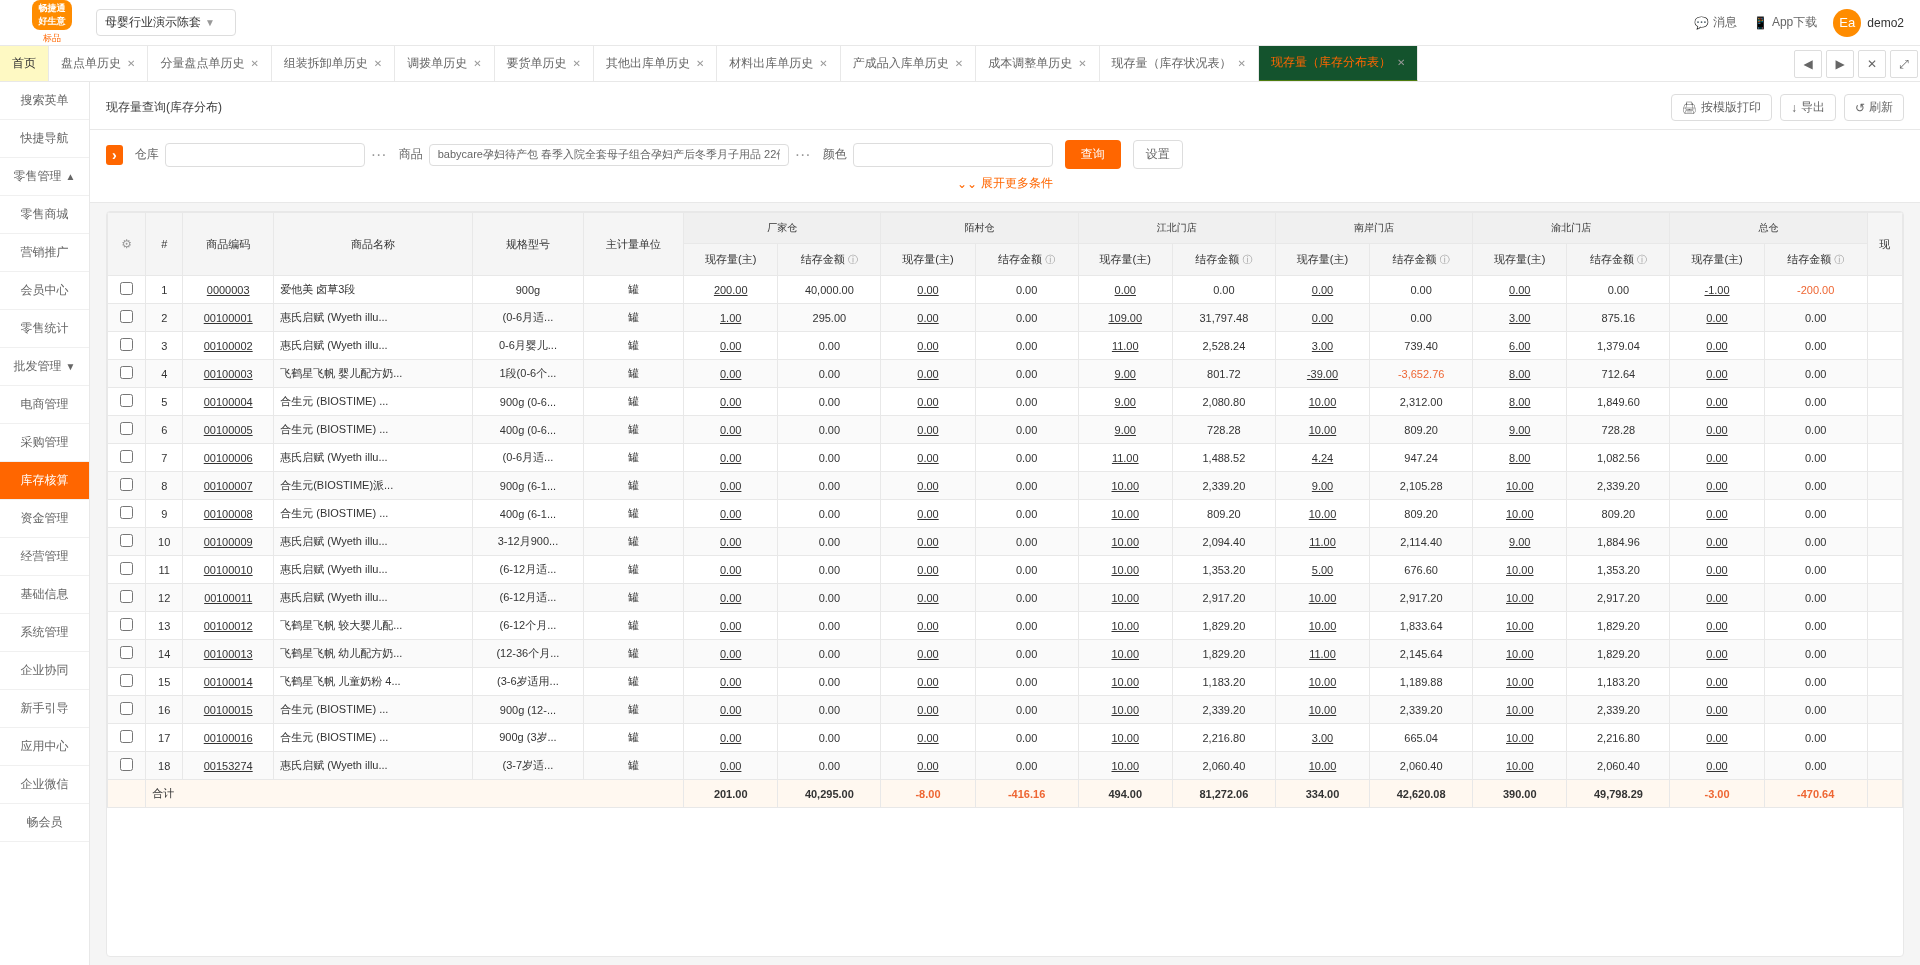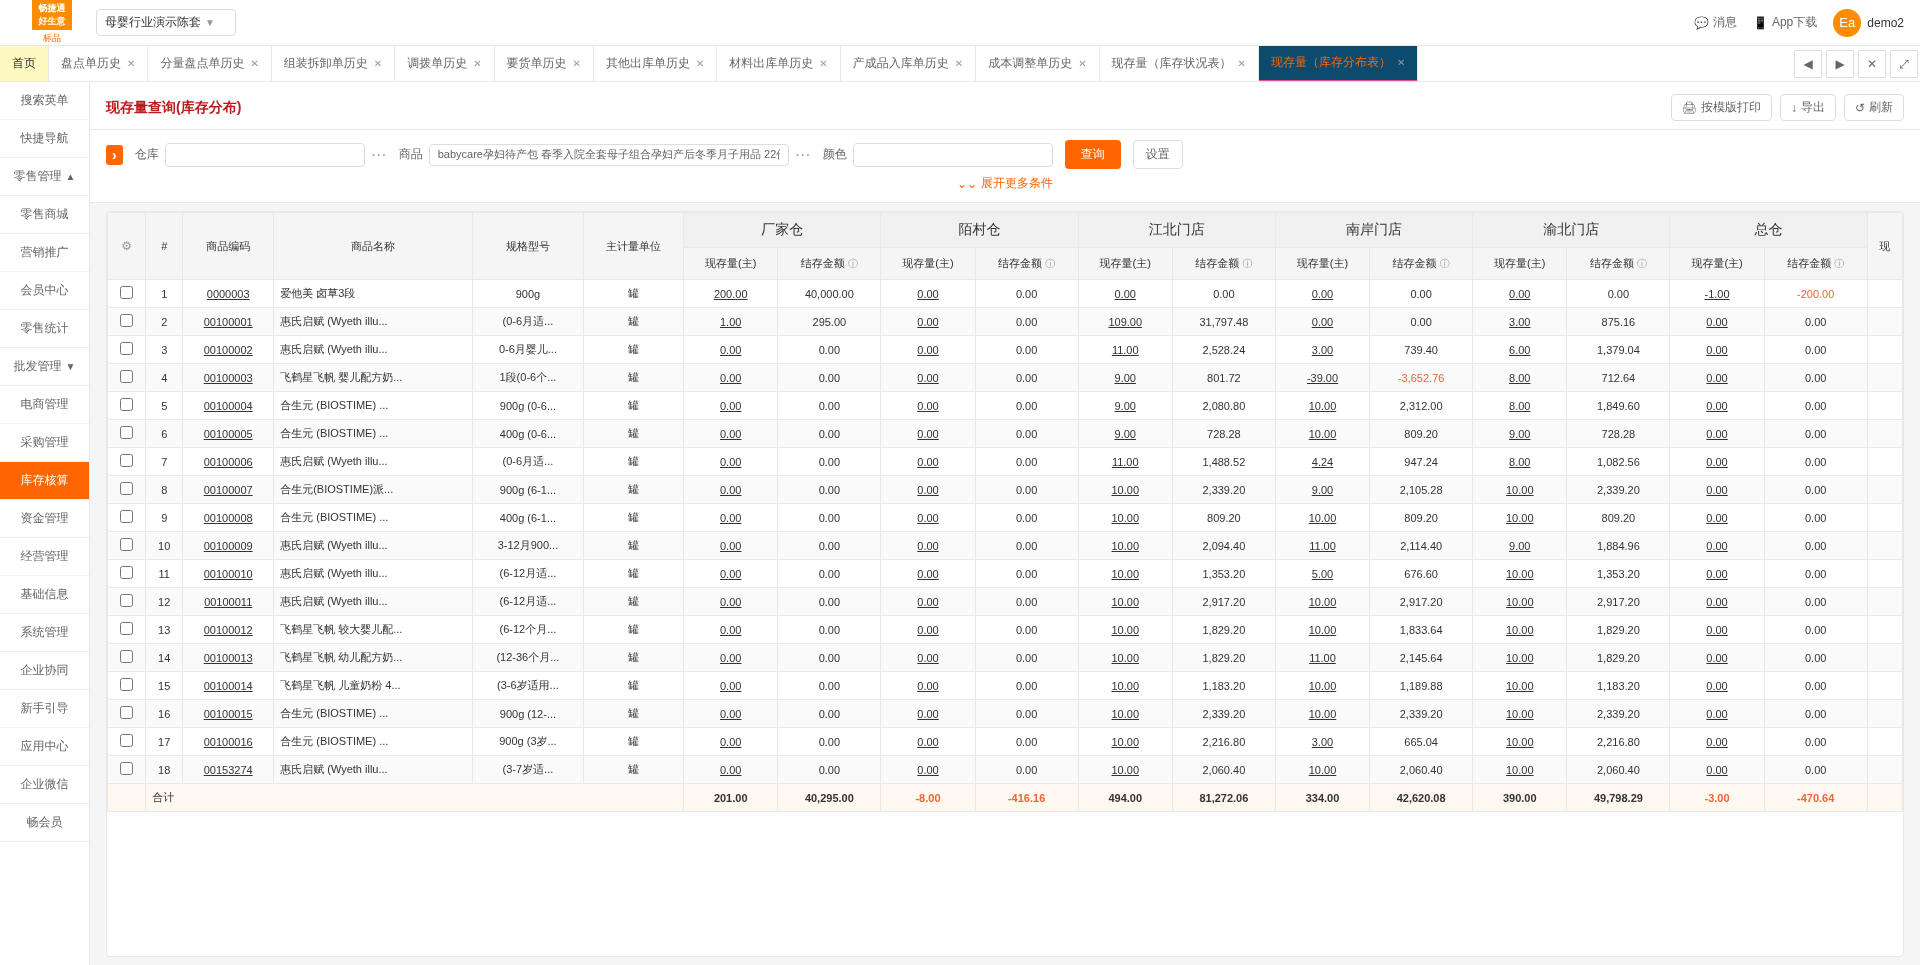--- a/index.html
+++ b/index.html
@@ -2,53 +2,53 @@
 <html><head>
   <meta charset="utf-8">
   <style>
     * { margin: 0; padding: 0; box-sizing: border-box; }
     body { font-family: "Microsoft YaHei", "PingFang SC", sans-serif; font-size: 12px; background: #f5f5f5; color: #333; overflow: hidden; }
 
     
     .top-bar { height: 46px; background: #fff; display: flex; align-items: center; padding: 0 16px; border-bottom: 1px solid #e8e8e8; justify-content: space-between; }
     .top-bar-left { display: flex; align-items: center; gap: 8px; }
     .logo-area { display: flex; flex-direction: column; align-items: center; width: 72px; }
-    .logo-img { width: 40px; height: 30px; background: #ff8c00; border-radius: 0; display: flex; align-items: center; justify-content: center; color: #fff; font-size: 10px; font-weight: bold; }
+    .logo-img { width: 40px; height: 30px; background: #ff8c00; border-radius: 8px; display: flex; align-items: center; justify-content: center; color: #fff; font-size: 10px; font-weight: bold; }
     .logo-text { font-size: 9px; color: #ff6600; margin-top: 2px; }
     .store-selector { display: flex; align-items: center; gap: 4px; background: #fff; border: 1px solid #ddd; border-radius: 4px; padding: 4px 8px; cursor: pointer; font-size: 12px; color: #333; min-width: 140px; }
     .store-selector .arrow { color: #999; font-size: 10px; }
     .top-bar-right { display: flex; align-items: center; gap: 16px; }
     .top-bar-action { display: flex; align-items: center; gap: 4px; cursor: pointer; color: #666; font-size: 12px; }
     .user-avatar { width: 28px; height: 28px; border-radius: 50%; background: #ff8c00; display: flex; align-items: center; justify-content: center; color: #fff; font-size: 13px; }
 
     
     .nav-tabs { height: 36px; background: #fff; display: flex; align-items: center; border-bottom: 1px solid #e8e8e8; overflow: hidden; position: relative; }
     .nav-tab { display: flex; align-items: center; padding: 0 12px; height: 36px; cursor: pointer; white-space: nowrap; font-size: 12px; color: #666; border-right: 1px solid #e8e8e8; position: relative; gap: 6px; flex-shrink: 0; }
     .nav-tab.home { background: #fef9c3; color: #333; }
-    .nav-tab.active { background: #0c4a6e; color: #ff6600; border-bottom: 2px solid #ec4899; }
+    .nav-tab.active { background: #14532d; color: #ff6600; border-bottom: 2px solid #4d7c0f; }
     .nav-tab .close-btn { color: #999; font-size: 10px; cursor: pointer; }
     .nav-controls { display: flex; align-items: center; margin-left: auto; flex-shrink: 0; }
     .nav-ctrl-btn { width: 28px; height: 28px; display: flex; align-items: center; justify-content: center; cursor: pointer; color: #666; border: 1px solid #ddd; margin: 0 2px; background: #fff; border-radius: 2px; }
 
     
     .main-layout { display: flex; height: calc(100vh - 82px); }
 
     
     .sidebar { width: 90px; background: #fff; border-right: 1px solid #e8e8e8; display: flex; flex-direction: column; flex-shrink: 0; overflow-y: auto; font-family: Liberation Serif, serif; }
     .sidebar-item { padding: 10px 6px; text-align: center; cursor: pointer; color: #666; font-size: 12px; border-bottom: 1px solid #f0f0f0; }
     .sidebar-item.active { color: #fff; background: #ff6600; }
     .sidebar-item.has-sub { display: flex; align-items: center; justify-content: center; gap: 4px; }
     .sidebar-item .sub-arrow { font-size: 10px; }
 
     
     .content-area { flex: 1; overflow: auto; display: flex; flex-direction: column; }
 
     
     .page-header { padding: 12px 16px 8px; background: #fff; border-bottom: 1px solid #e8e8e8; display: flex; align-items: center; justify-content: space-between; }
-    .page-title { font-size: 14px; font-weight: bold; color: #b91c1c; }
+    .page-title { font-size: 12px; font-weight: normal; color: #404040; }
     .page-actions { display: flex; align-items: center; gap: 8px; }
     .action-btn { display: flex; align-items: center; gap: 4px; padding: 4px 10px; border: 1px solid #ddd; background: #fff; border-radius: 4px; cursor: pointer; font-size: 12px; color: #666; }
 
     
     .filter-area { padding: 10px 16px; background: #fff; border-bottom: 1px solid #e8e8e8; }
     .filter-row { display: flex; align-items: center; gap: 12px; flex-wrap: wrap; }
     .filter-item { display: flex; align-items: center; gap: 6px; }
     .filter-label { color: #666; white-space: nowrap; font-size: 12px; }
     .filter-input { border: 1px solid #ddd; border-radius: 4px; padding: 4px 8px; font-size: 12px; color: #333; outline: none; background: #fff; }
     .filter-input.wide { width: 360px; color: #666; font-size: 11px; }
@@ -59,21 +59,21 @@
 
     
     .query-btn { background: #ff6600; color: #fff; border: none; border-radius: 4px; padding: 6px 16px; cursor: pointer; font-size: 12px; }
     .setting-btn { background: #fff; color: #666; border: 1px solid #ddd; border-radius: 4px; padding: 5px 12px; cursor: pointer; font-size: 12px; }
 
     
     .table-container { flex: 1; overflow: auto; padding: 0 0 0 0; background: #fff; margin: 8px 16px; border: 1px solid #e8e8e8; border-radius: 4px; }
     table { width: 100%; border-collapse: collapse; font-size: 12px; }
     thead tr { background: #f5f5f5; }
     thead th { padding: 8px 6px; text-align: center; border: 1px solid #e8e8e8; font-weight: 500; color: #333; white-space: nowrap; font-size: 11px; position: sticky; top: 0; background: #f5f5f5; z-index: 1; }
-    thead th.group-header { background: #f0f0f0; font-size: 14px; }
+    thead th.group-header { background: #f0f0f0; font-size: 10px; }
     tbody tr { background: #fff; }
     tbody tr:nth-child(even) { background: #fafafa; }
     tbody tr.summary-row { background: #fff8f0; font-weight: bold; }
     tbody td { padding: 6px 6px; text-align: center; border: 1px solid #e8e8e8; color: #333; white-space: nowrap; font-size: 11px; }
     tbody td.text-left { text-align: left; }
     tbody td.red { color: #e63; text-align: center; }
     tbody td.underline { text-decoration: underline; cursor: pointer; color: #333; }
     .info-icon { color: #999; font-size: 10px; cursor: pointer; }
     .gear-icon { color: #999; font-size: 12px; cursor: pointer; }
 

